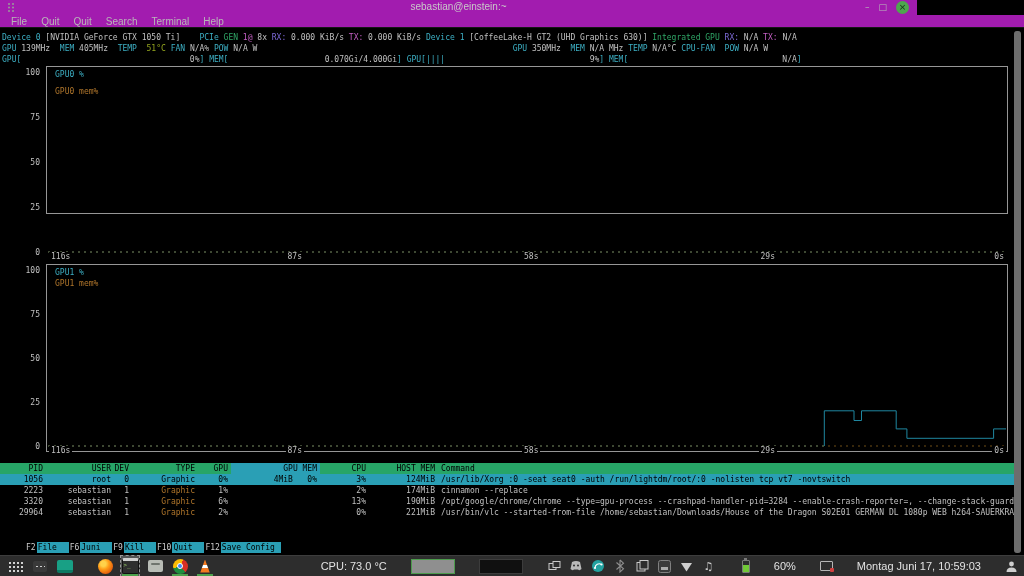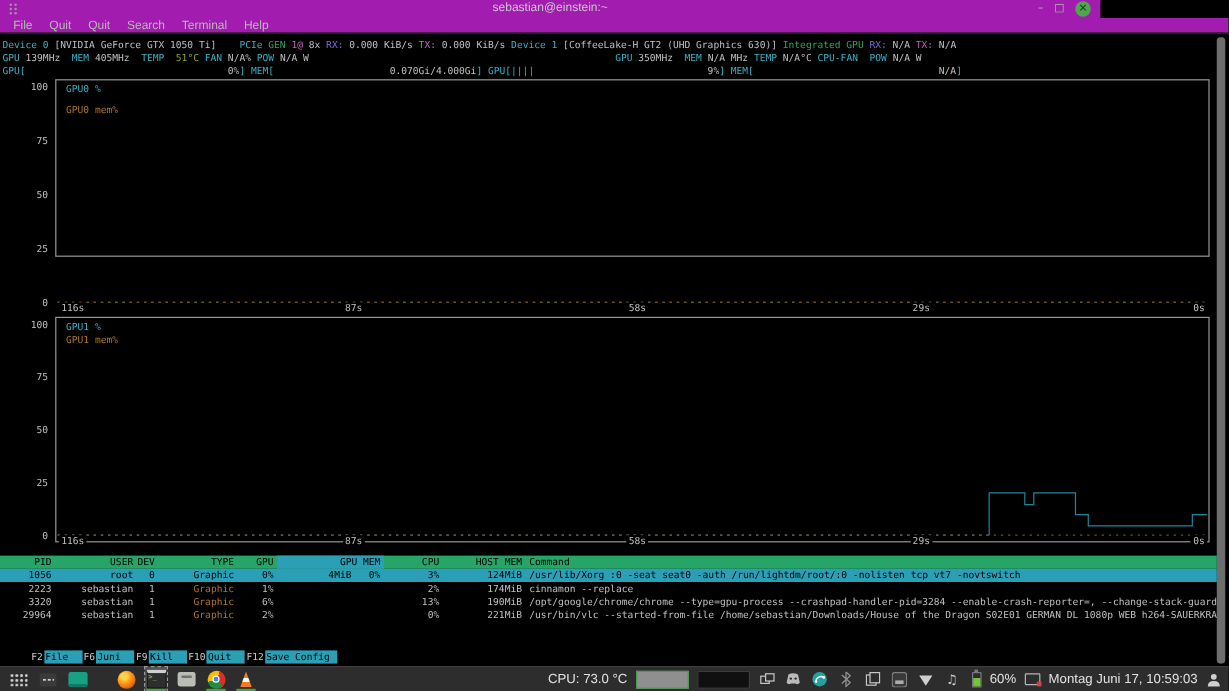--- a/index.html
+++ b/index.html
@@ -39,21 +39,21 @@
   .flabel{background:#2a9fb5;color:#000;width:32px;white-space:pre;padding-left:1px;box-sizing:border-box;overflow:hidden;}
   .flabel.wide{width:60px;}
   
   .scrollbar{position:absolute;right:3px;top:2px;bottom:2px;width:7px;background:#1b1b1b;border-radius:3px;}
   .scrollbar .thumb{position:absolute;left:0;right:0;top:0;bottom:0;background:#6d6d6d;border-radius:3px;}
   
   .taskbar{position:absolute;left:0;top:555px;width:1024px;height:21px;background:#2d2d2d;border-top:1px solid #3d3d3d;
            box-sizing:border-box;display:flex;align-items:center;justify-content:space-between;
            font-family:"Liberation Sans",sans-serif;}
   .tb-left{display:flex;align-items:center;gap:7px;padding-left:6px;height:100%;}
-  .tb-right{display:flex;align-items:center;gap:7px;padding-right:6px;height:100%;}
+  .tb-right{display:flex;align-items:center;gap:24px;padding-right:6px;height:100%;}
   .launcher{position:relative;display:flex;align-items:center;justify-content:center;height:20px;min-width:18px;}
   .launcher.selected{background:#555555;outline:1px dashed #999;}
   .launcher .runbar{position:absolute;bottom:0;left:1px;right:1px;height:2px;background:#4ba14b;}
   .ic{display:inline-block;}
   .ic-menu{width:15px;height:11px;background-image:radial-gradient(#d2d2d2 1px,transparent 1.3px);background-size:4px 4px;}
   .ic-panel-dots{width:14px;height:11px;border-radius:2px;background:#3a3a3a;position:relative;}
   .ic-panel-dots:after{content:"";position:absolute;left:2px;top:4px;width:10px;height:3px;
     background-image:radial-gradient(#d0d0d0 1px,transparent 1.2px);background-size:4px 3px;}
   .ic-desktop{width:16px;height:10px;background:#18a085;border-radius:2px;border-bottom:3px solid #0d7a63;}
   .ic-firefox{width:15px;height:15px;border-radius:50%;

